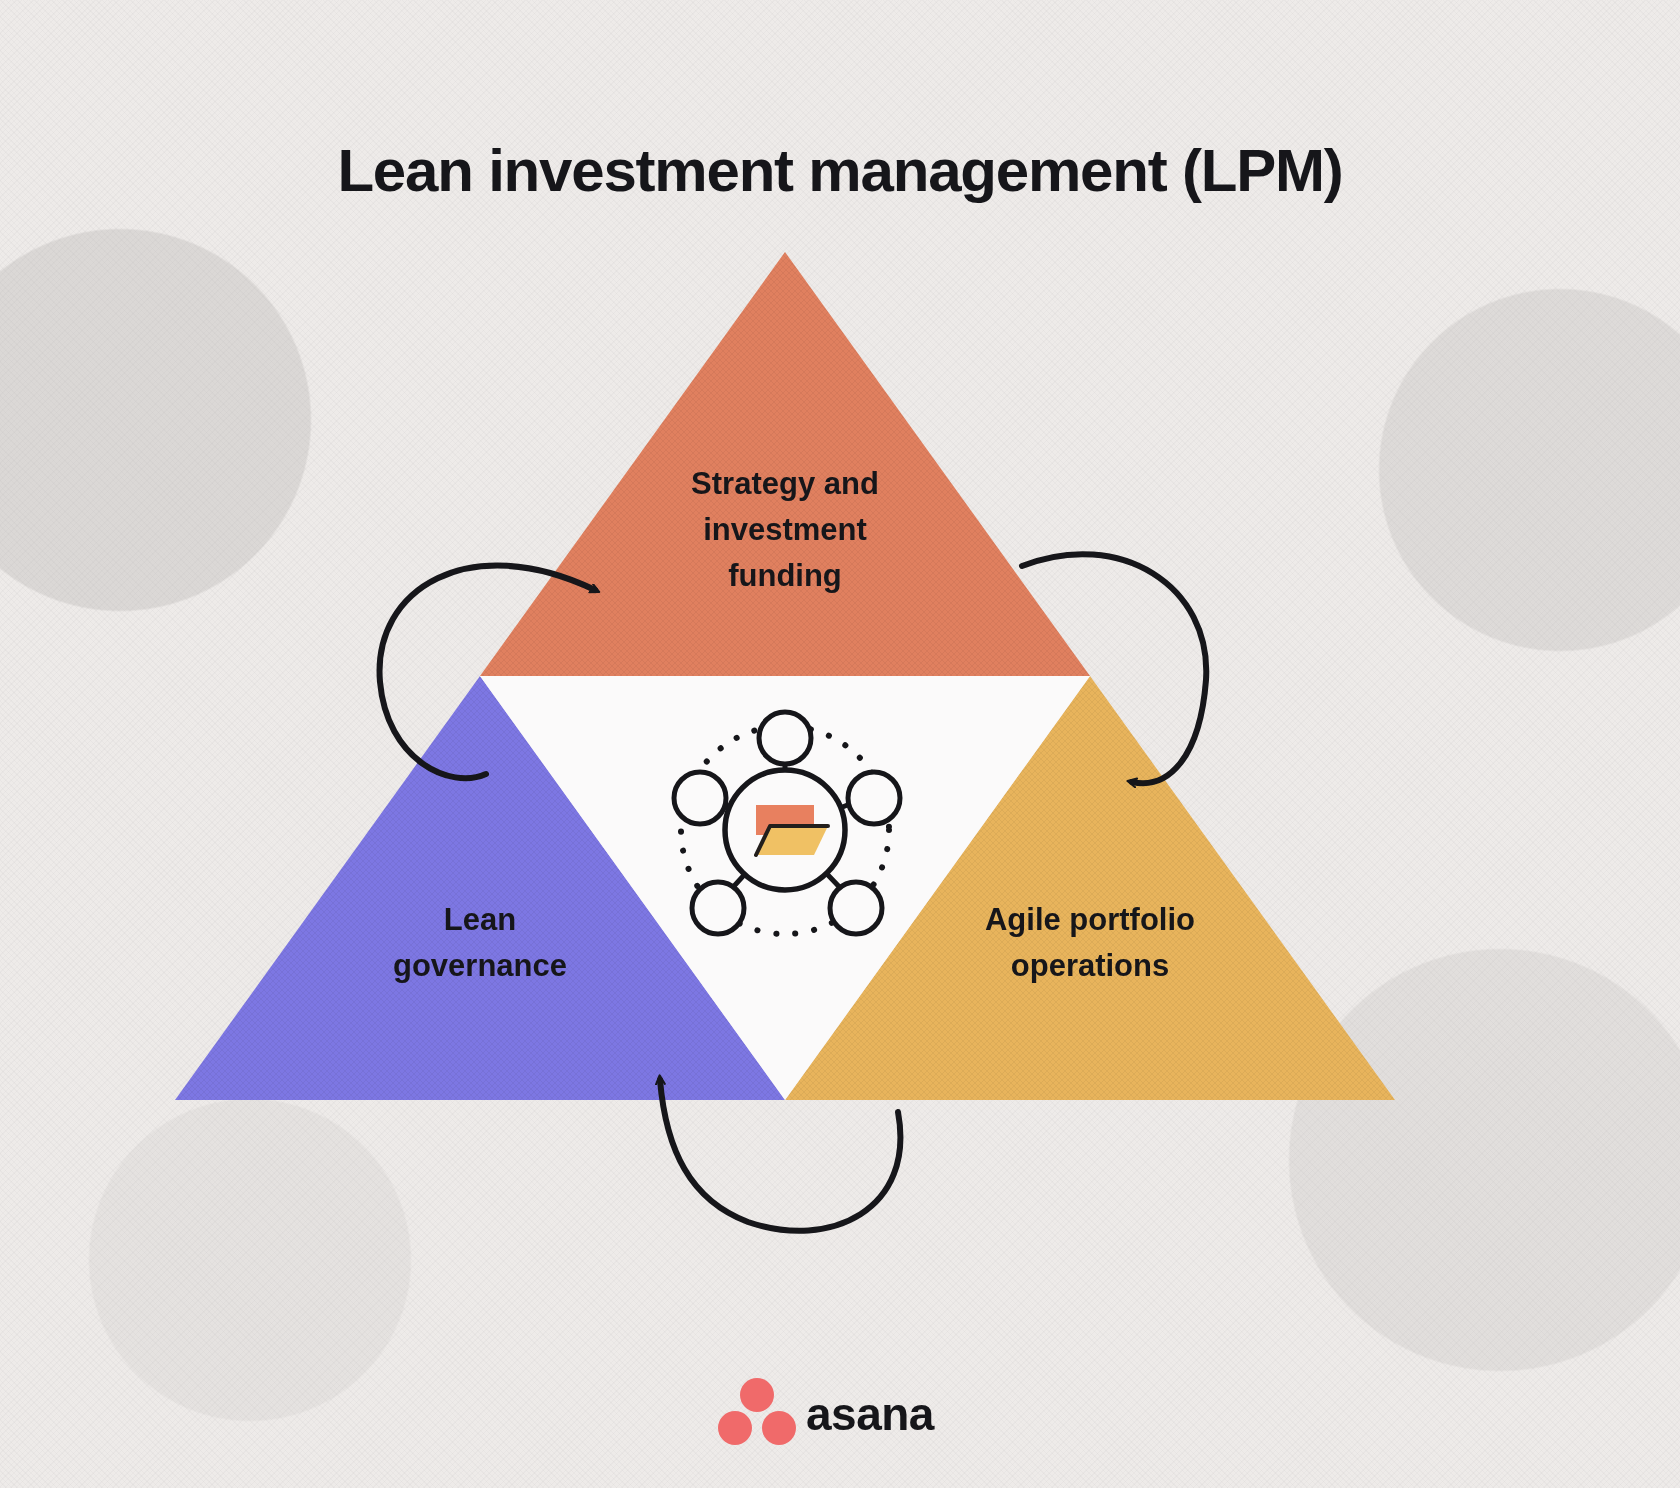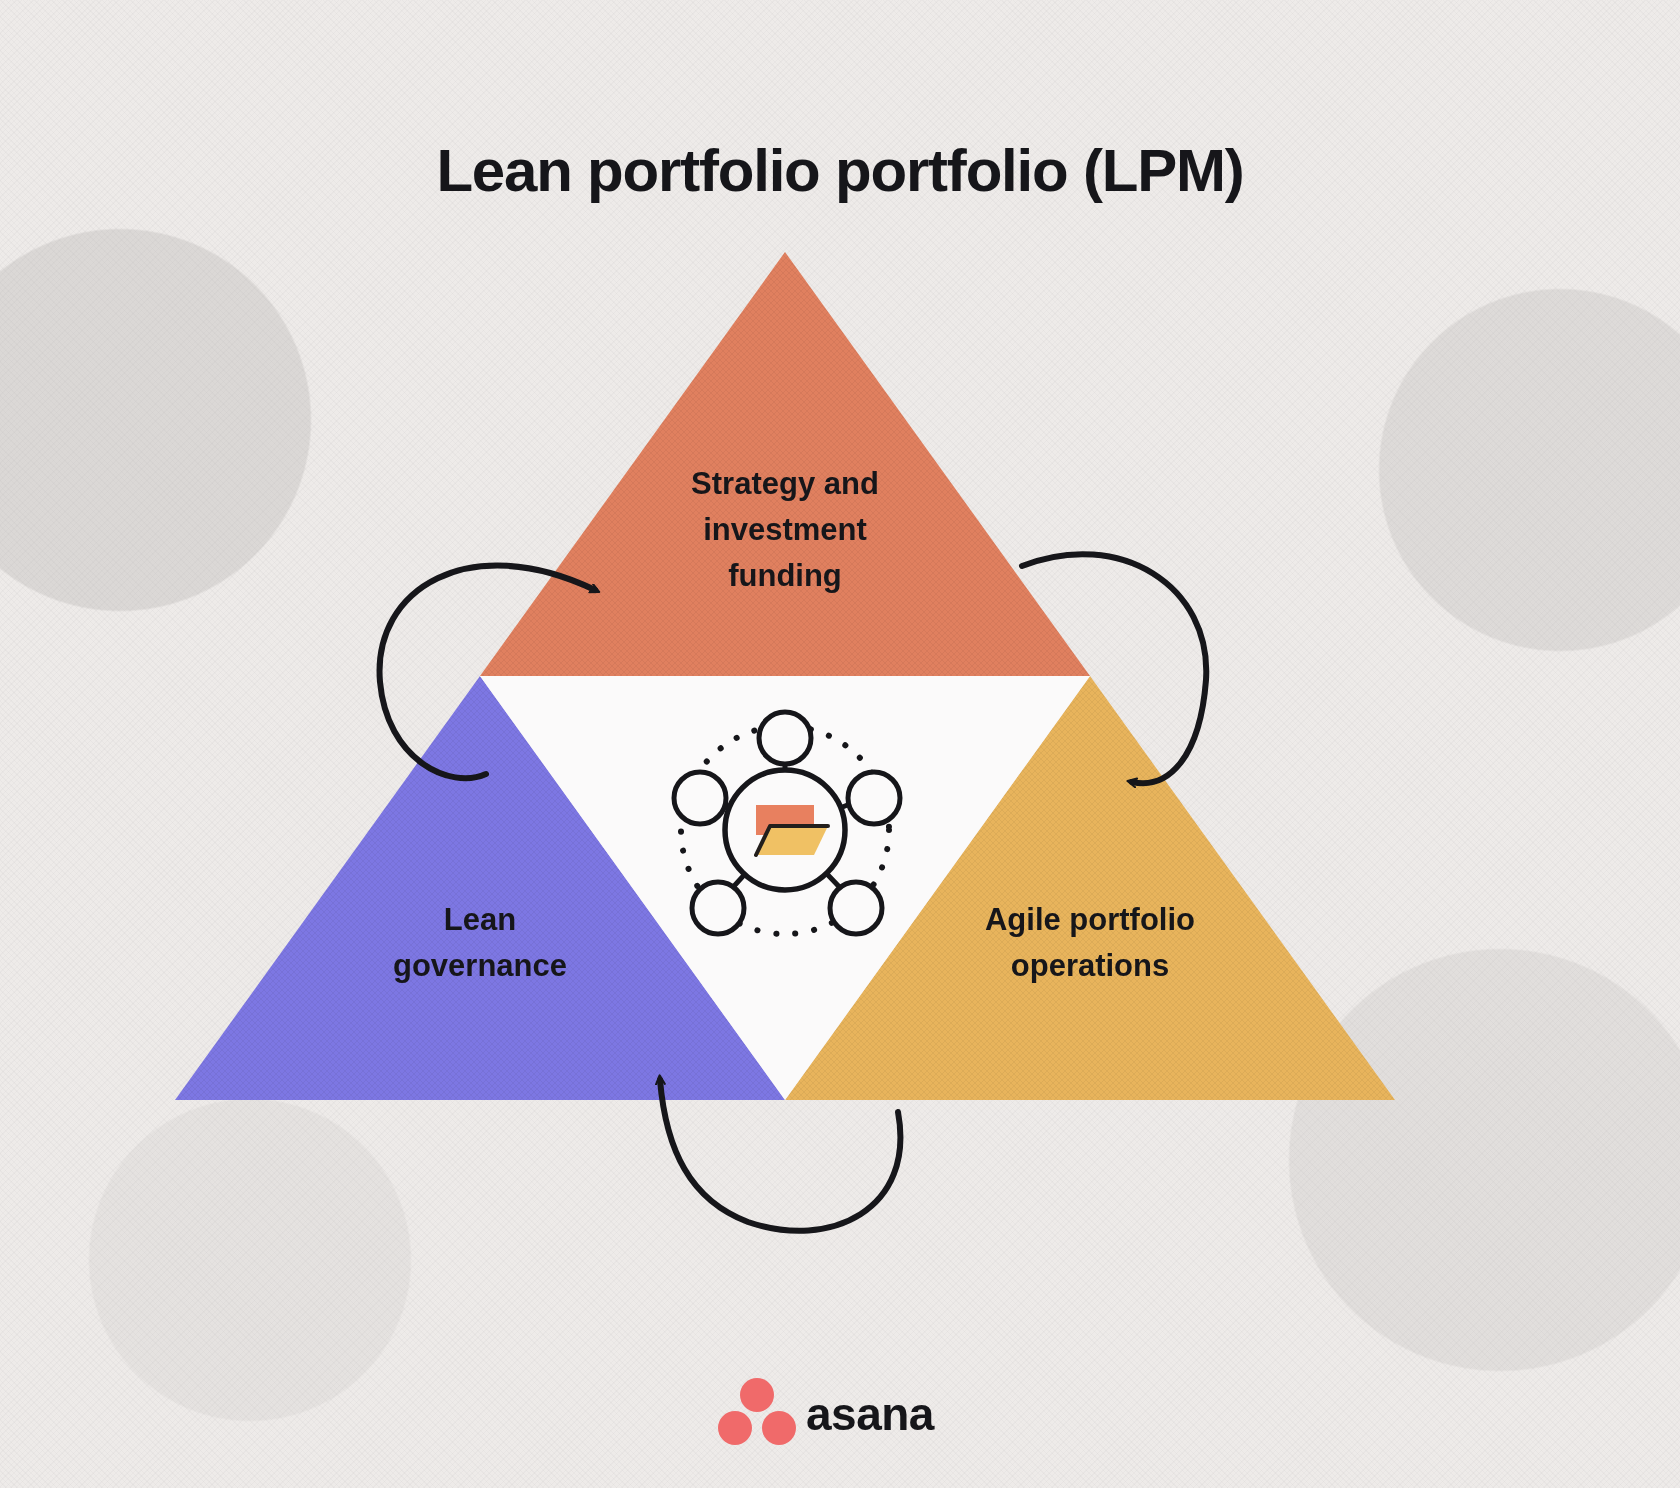--- a/index.html
+++ b/index.html
@@ -56,21 +56,21 @@
     fill:#16161a;
   }
 </style>
 </head>
 <body>
 
 <div id="stage">
 
   <div class="bg-texture"></div>
 
-  <h1 class="page-title">Lean portfolio portfolio (LPM)</h1>
+  <h1 class="page-title">Lean investment management (LPM)</h1>
 
   <svg class="diagram" viewBox="0 0 1680 1488">
     <defs>
 
       <pattern id="weave" width="6" height="6" patternUnits="userSpaceOnUse">
         <rect width="6" height="6" fill="none"></rect>
         <path d="M0 0 L6 6 M6 0 L0 6" stroke="rgba(0,0,0,0.05)" stroke-width="1"></path>
       </pattern>
       <marker id="arrowhead" markerWidth="16" markerHeight="16" refX="5" refY="5.2" orient="auto-start-reverse" markerUnits="userSpaceOnUse">
         <path d="M0.8 0.8 L9.6 5.2 L0.8 9.6" fill="none" stroke="#16161a" stroke-width="2.1" stroke-linecap="round" stroke-linejoin="round"></path>

